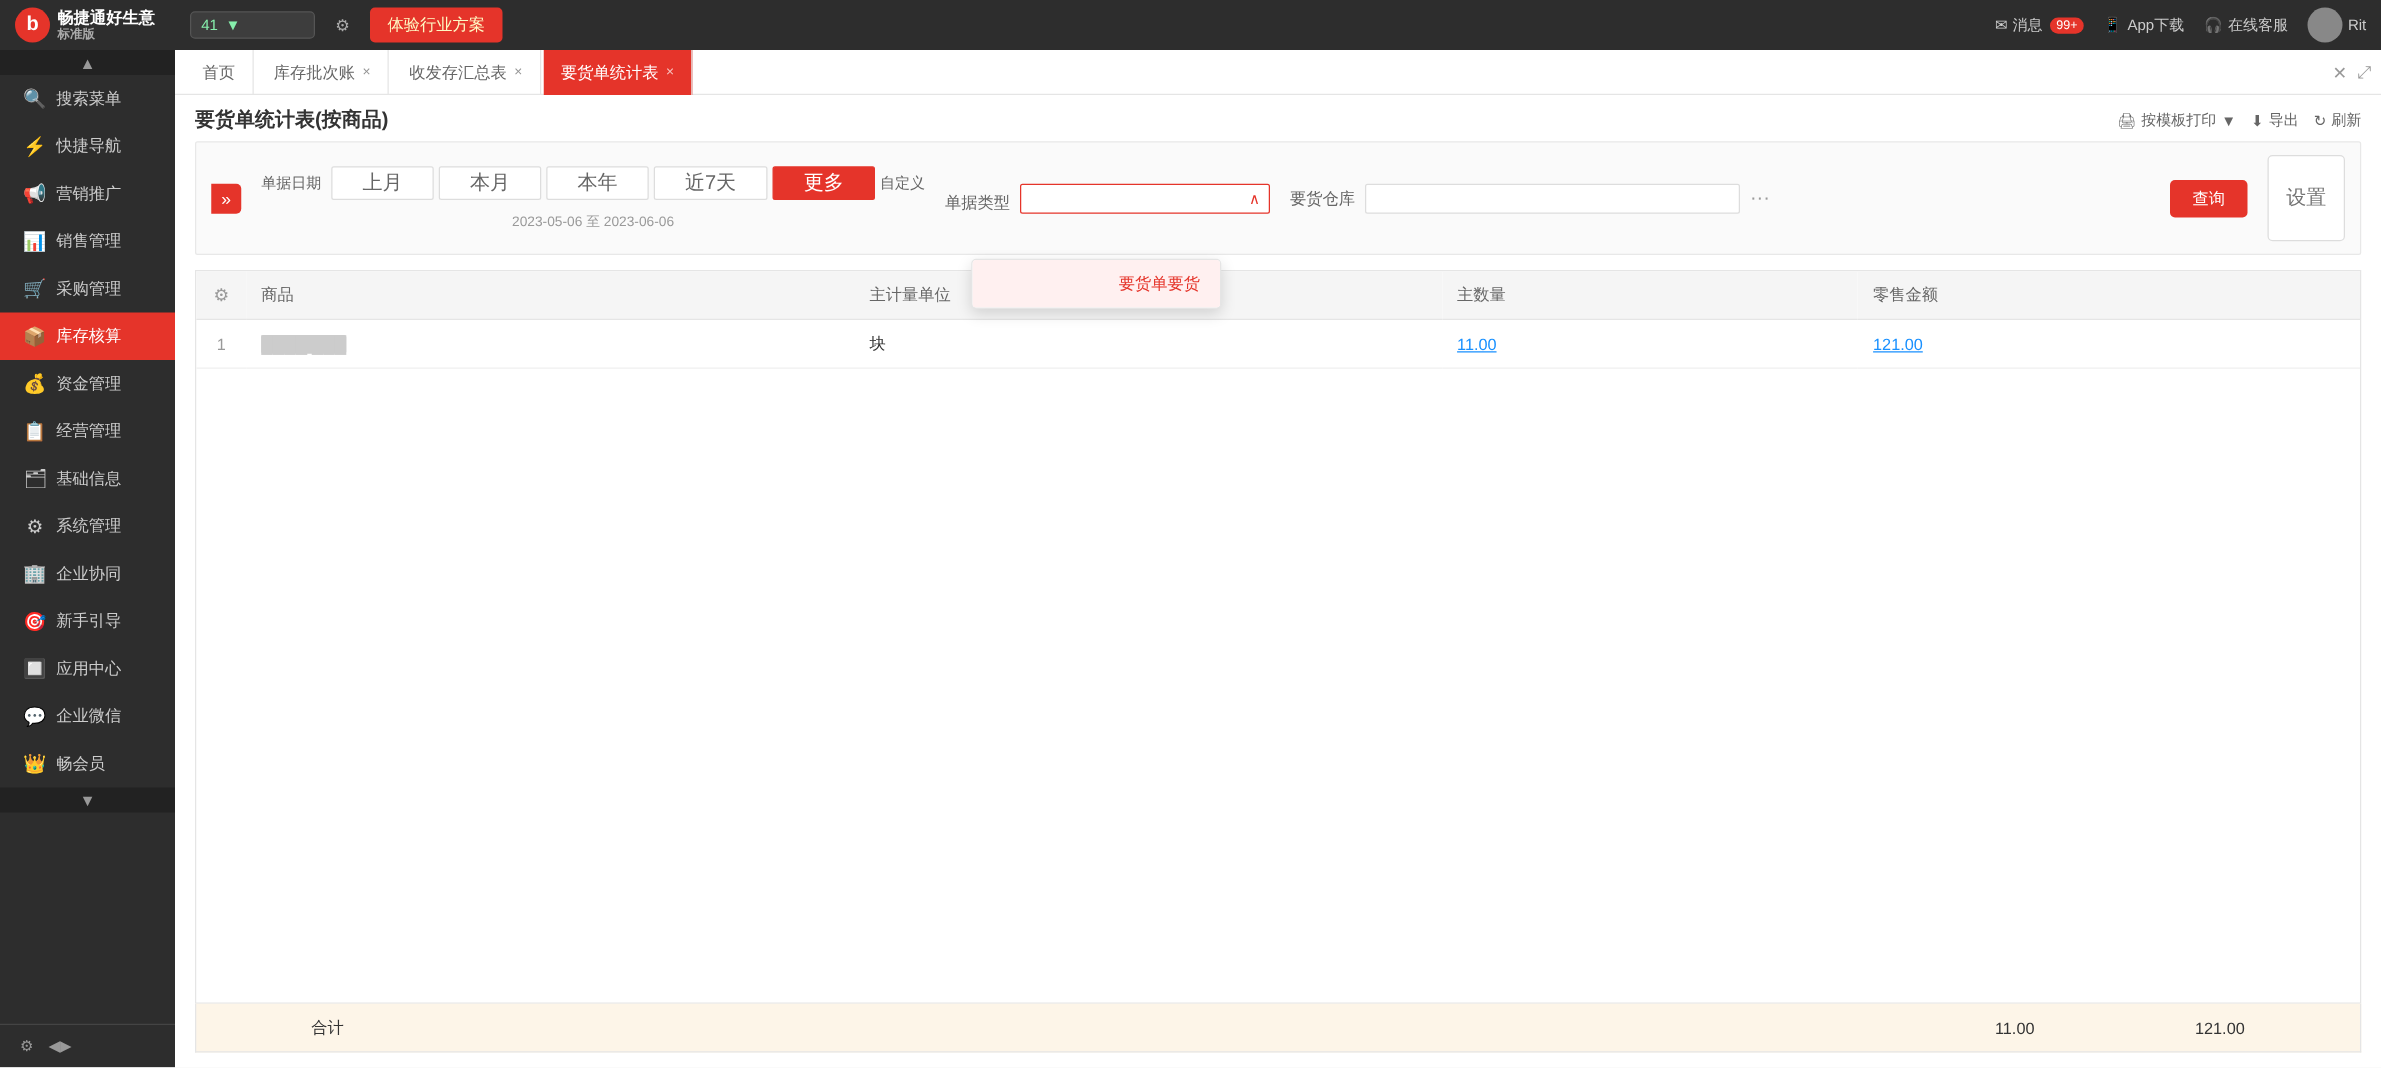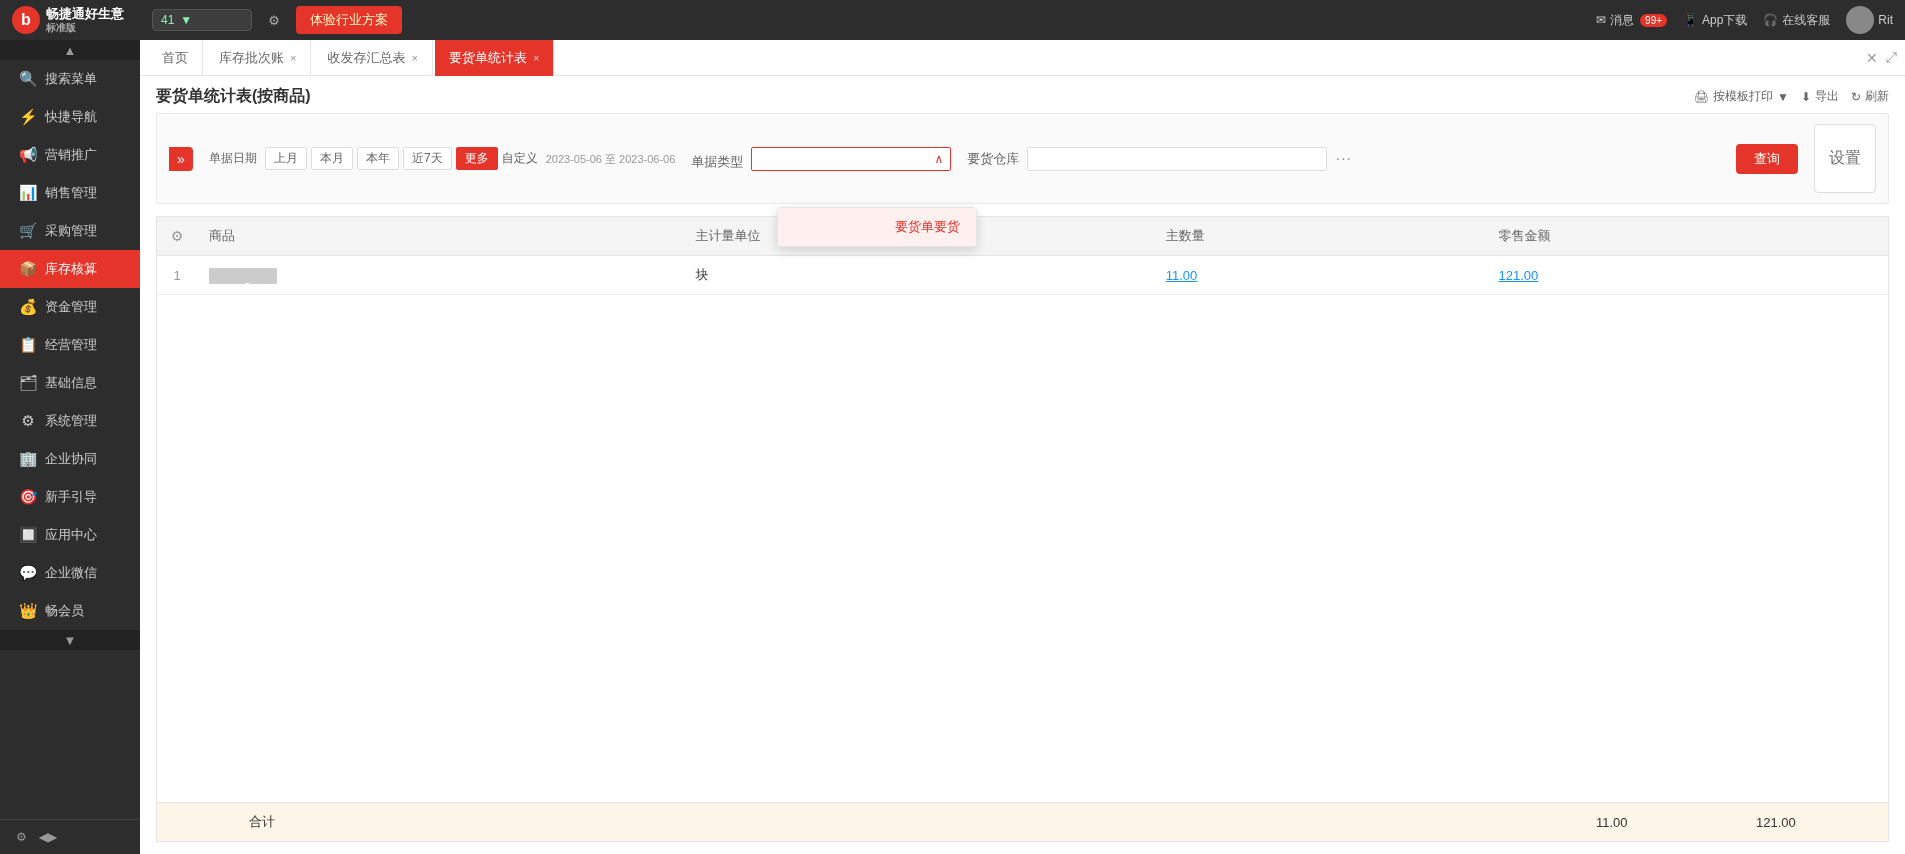--- a/index.html
+++ b/index.html
@@ -270,40 +270,40 @@
       font-size: 12px;
       color: #666;
     }
     .filter-label { color: #666; white-space: nowrap; }
     .date-shortcuts {
       display: flex;
       align-items: center;
       gap: 4px;
     }
     .date-btn {
-      padding: 2px 8px;
+      padding: 2px 24px;
       border: 1px solid #ddd;
       border-radius: 2px;
       cursor: pointer;
-      font-size: 12px;
+      font-size: 16px;
       color: #666;
       background: #fff;
     }
     .date-btn.more {
       background: #e5342a;
       color: #fff;
       border-color: #e5342a;
     }
     .date-custom { font-size: 12px; color: #666; cursor: pointer; }
     .date-range-display {
       font-size: 11px;
       color: #999;
       margin-top: 2px;
     }
-    .filter-date-block { display: flex; }
+    .filter-date-block { display: flex; flex-direction: column; }
 
     .type-filter-group {
       display: flex;
       align-items: flex-end;
       gap: 8px;
       position: relative;
     }
     .type-filter-input {
       border: 1px solid #e5342a;
       border-radius: 2px;

